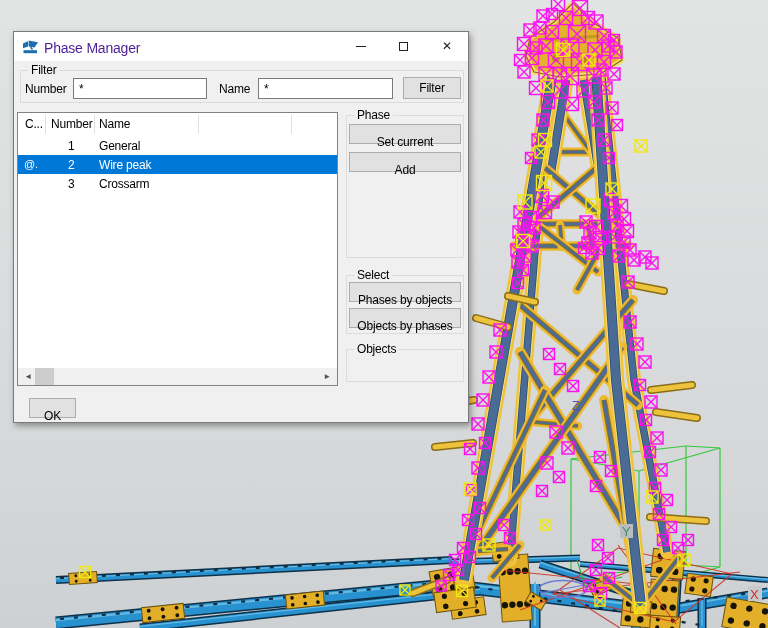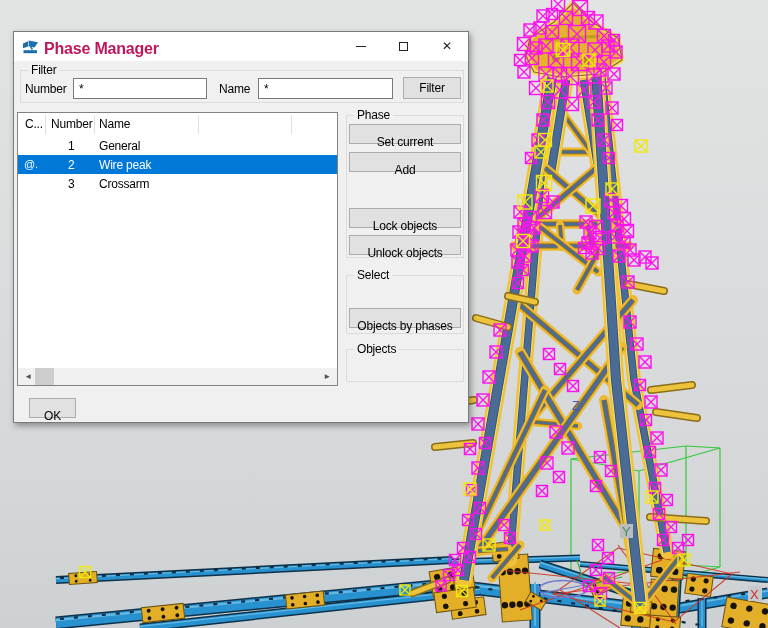--- a/index.html
+++ b/index.html
@@ -2,21 +2,21 @@
 <html><head><meta charset="utf-8"><style>
 * { margin:0; padding:0; box-sizing:border-box; }
 html,body { width:768px; height:628px; overflow:hidden; }
 body { font-family:"Liberation Sans", sans-serif; position:relative;
   background:linear-gradient(180deg,#e2e3e3 0%,#dbdcdd 45%,#d5d7d8 75%,#cdd1d3 100%); }
 #dlg { position:absolute; left:13px; top:31px; width:456px; height:392px;
   background:#f0f0f0; border:1px solid #7a7a7a; box-shadow:2px 3px 6px rgba(0,0,0,0.35);
   font-size:12px; color:#000; letter-spacing:-0.2px; }
 #titlebar { position:absolute; left:0; top:0; width:100%; height:29px; background:#fff; }
 #tico { position:absolute; left:8px; top:8px; }
-#ttl { position:absolute; left:30px; top:8px; font-size:16px; color:#be185d;font-weight:bold; }
+#ttl { position:absolute; left:30px; top:8px; font-size:14px; color:#4c1d95; }
 .cap { position:absolute; top:7px; width:18px; text-align:center; font-size:12px; color:#222; }
 #cmin { position:absolute; left:342px; top:14px; width:10px; height:1px; background:#222; }
 #cmax { position:absolute; left:385px; top:10px; width:9px; height:9px; border:1px solid #222; }
 #filterbox { position:absolute; left:6px; top:31px; width:444px; height:40px; border:1px solid #dcdcdc; }
 #filterbox legend, .grp legend { font-size:12px; color:#000; padding:0 3px; margin-left:7px; }
 .lbl { position:absolute; font-size:12px; }
 .field { position:absolute; height:21px; background:#fff; border:1px solid #7a7a7a;
   font-size:12px; padding:3px 0 0 5px; }
 .btn { position:absolute; background:#e1e1e1; border:1px solid #adadad; text-align:center;
   font-size:12px; padding-top:10px; }
@@ -1051,23 +1051,22 @@
       <span class="sbbtn" style="left:3px">◄</span>
       <span id="sbthumb"></span>
       <span class="sbbtn" style="right:3px">►</span>
     </div>
   </div>
   <fieldset class="grp" style="left:332px;top:76px;height:150px">
       <legend>Phase</legend>
     </fieldset>
   <span class="btn rb" style="top:92px">Set current</span>
   <span class="btn rb" style="top:120px">Add</span>
-  <span class="btn rb" style="top:176px">Lock objects</span>
-  <span class="btn rb" style="top:203px">Unlock objects</span>
   <fieldset class="grp" style="left:332px;top:236px;height:66px">
       <legend>Select</legend>
     </fieldset>
+  <span class="btn rb" style="top:250px">Phases by objects</span>
   <span class="btn rb" style="top:276px">Objects by phases</span>
   <fieldset class="grp" style="left:332px;top:310px;height:40px">
       <legend>Objects</legend>
     </fieldset>
   <span class="btn" style="left:15px;top:366px;width:47px;height:20px">OK</span>
 </div>
 
 </body></html>

